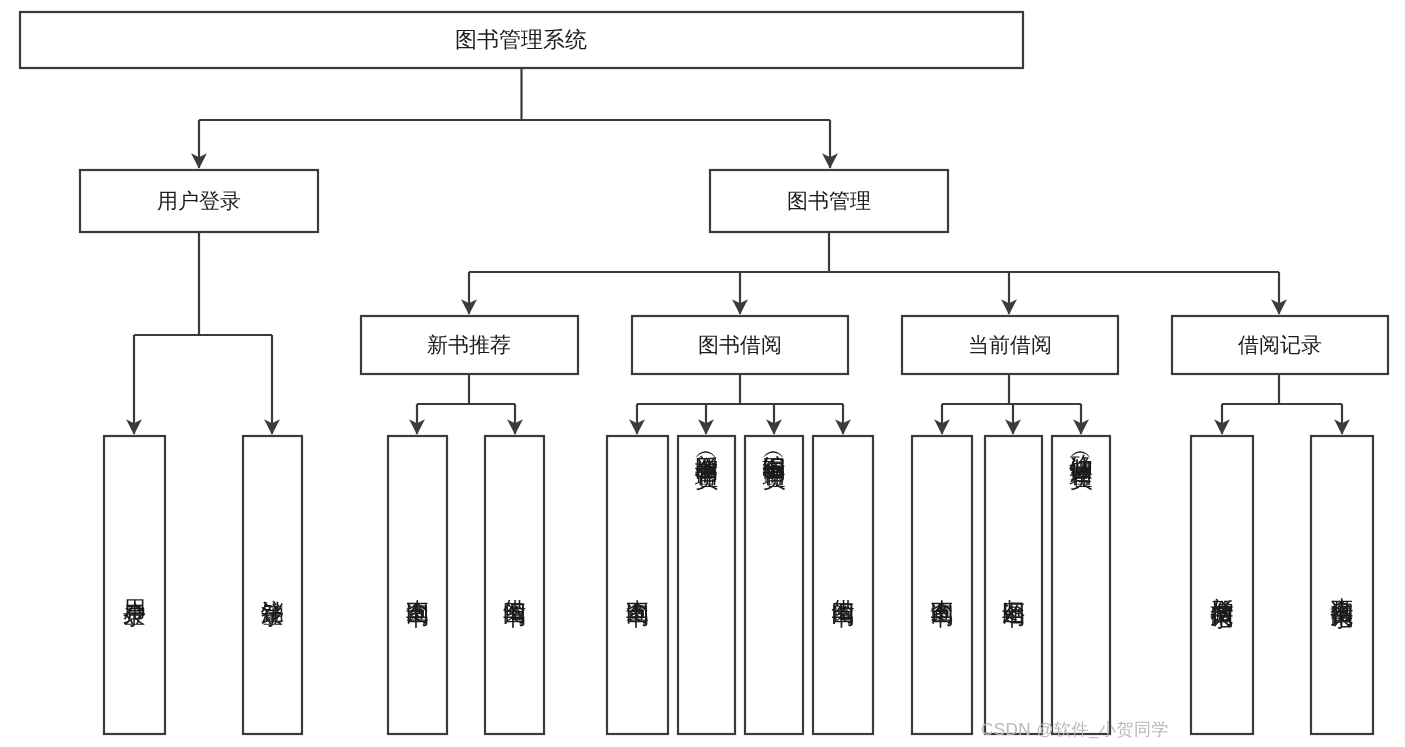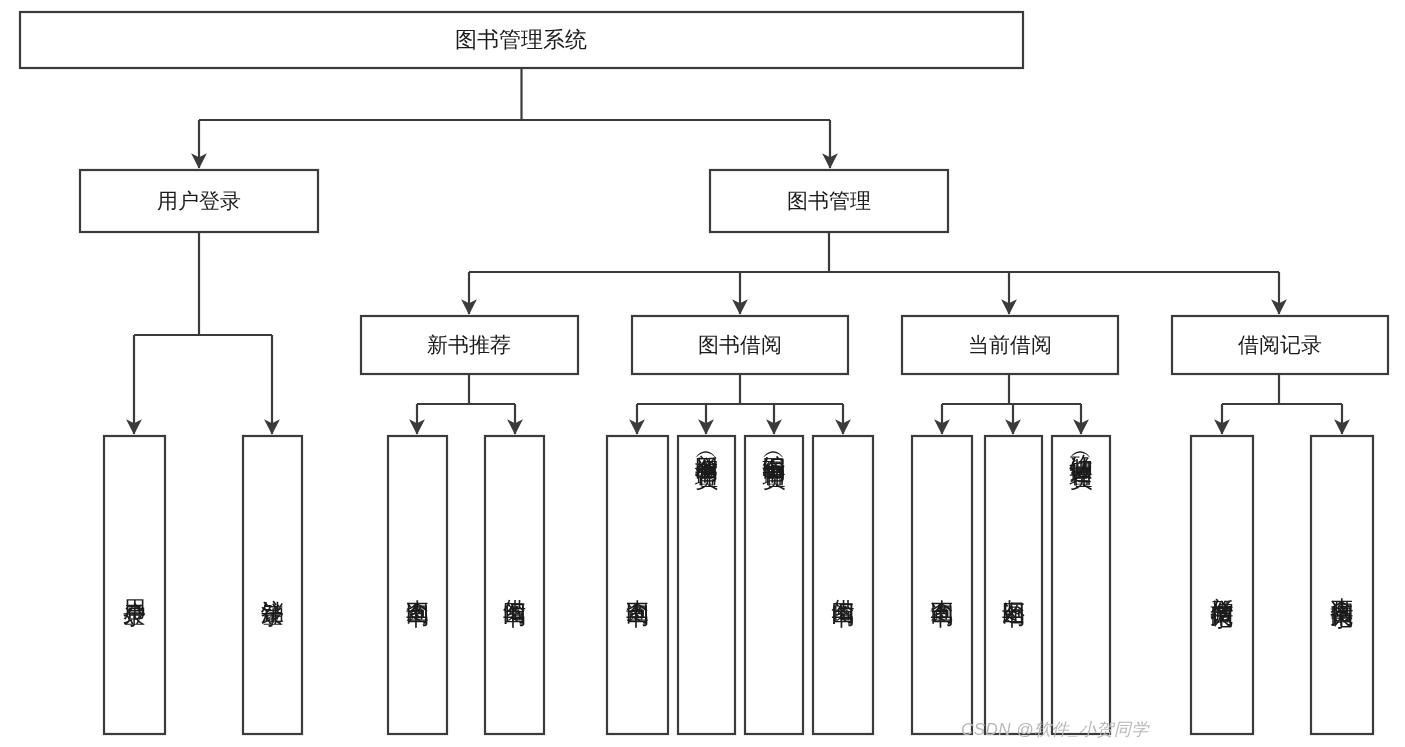--- a/index.html
+++ b/index.html
@@ -11,20 +11,21 @@
     width: 1405px;
     height: 747px;
     font-family: "Liberation Sans", "DejaVu Sans", sans-serif;
     overflow: hidden;
     position: relative;
   }
   #diagram-root {
     position: relative;
     width: 1157px;
     height: 747px;
+    padding-left: 20px;
   }
   svg#flow {
     position: absolute;
     left: 0;
     top: 0;
     width: 1405px;
     height: 747px;
     display: block;
   }
   .node-rect {
@@ -74,21 +75,20 @@
   .watermark {
     position: absolute;
     right: 8px;
     bottom: 6px;
     font-family: "Liberation Sans", "DejaVu Sans", sans-serif;
     font-size: 17px;
     color: #b8b8b8;
     letter-spacing: 0.5px;
     user-select: none;
     white-space: nowrap;
-    font-style: italic;
   }
 </style>
 </head>
 <body>
 
 <div id="diagram-root">
 
   <svg id="flow" viewBox="0 0 1405 747">
     <defs>
       <marker id="arrow" viewBox="0 0 12 12" refX="10.5" refY="6" markerWidth="8" markerHeight="8" orient="auto-start-reverse">

